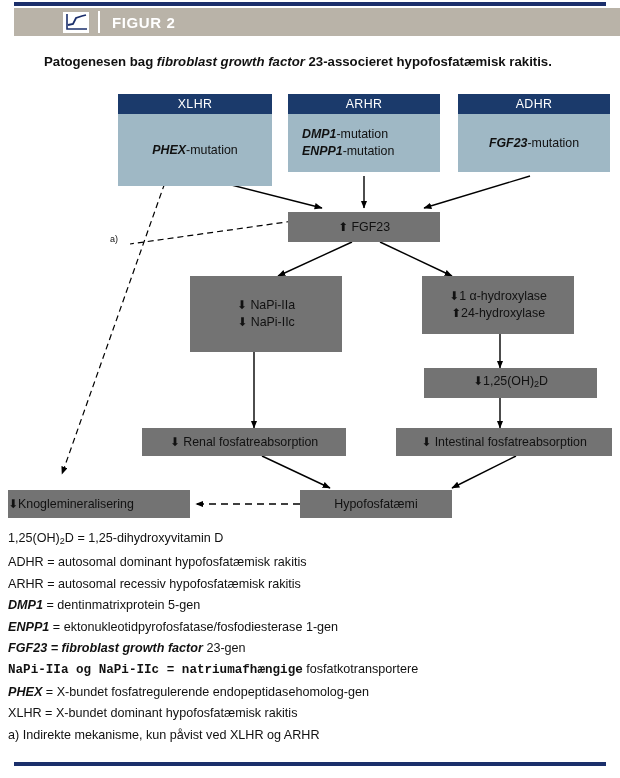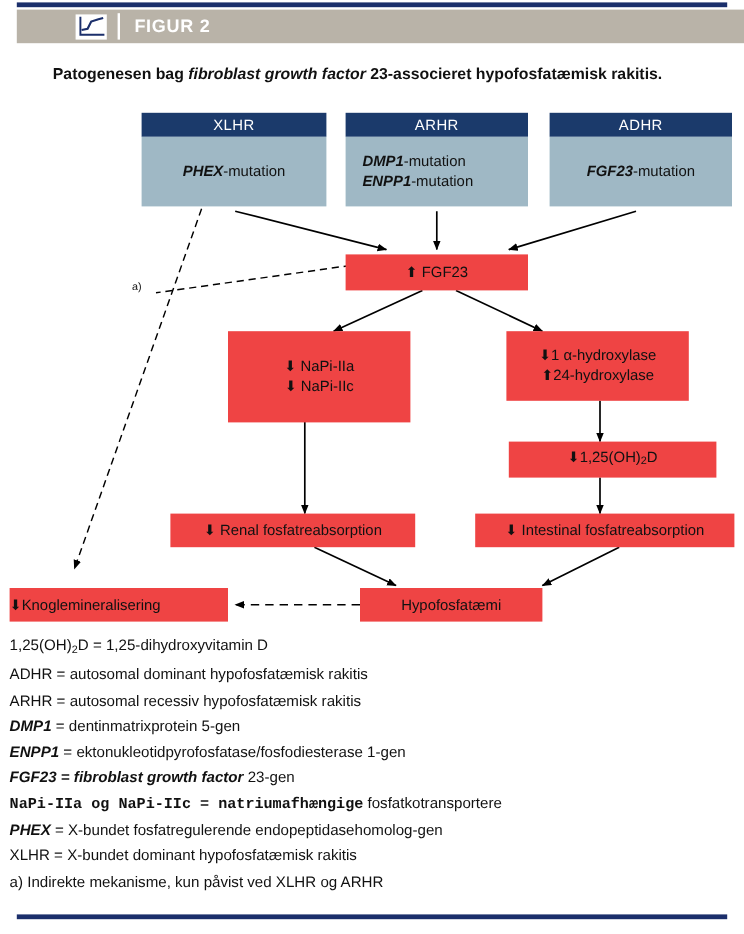--- a/index.html
+++ b/index.html
@@ -44,21 +44,21 @@
   }
   .nd-body{
     background:#9fb8c5;color:#111111;text-align:center;
     font-size:12.4px;display:flex;flex-direction:column;
     align-items:center;justify-content:center;
   }
   .nd-body i{font-style:italic;font-weight:bold;}
   .nd-body .ln{line-height:17px;white-space:nowrap;}
 
   .pbox{
-    position:absolute;background:#ef4444;color:#111111;
+    position:absolute;background:#737373;color:#111111;
     display:flex;flex-direction:column;align-items:center;justify-content:center;
     font-size:12.4px;box-sizing:border-box;
   }
   .pbox .ln{line-height:17px;white-space:nowrap;}
   .pbox sub{font-size:9px;vertical-align:-2px;}
   .arrw{font-family:"DejaVu Sans",sans-serif;font-size:12px;}
 
   .note-a{
     position:absolute;font-size:9px;color:#111111;
   }
@@ -131,21 +131,21 @@
 
       <line x1="262" y1="372" x2="330" y2="404" stroke="#000" stroke-width="1.4" marker-end="url(#ah)"></line>
 
       <line x1="516" y1="372" x2="452" y2="404" stroke="#000" stroke-width="1.4" marker-end="url(#ah)"></line>
 
       <line x1="300" y1="420" x2="196" y2="420" stroke="#000" stroke-width="1.3" stroke-dasharray="7,5" marker-end="url(#ahd)"></line>
     </svg>
 
     <div class="node" style="left:118px;top:10px;width:154px;">
       <div class="nd-head">XLHR</div>
-      <div class="nd-body" style="height:58px;">
+      <div class="nd-body" style="height:72px;">
         <div class="ln"><i>PHEX</i><span>-mutation</span></div>
       </div>
     </div>
 
     <div class="node" style="left:288px;top:10px;width:152px;">
       <div class="nd-head">ARHR</div>
       <div class="nd-body" style="height:58px;align-items:flex-start;padding-left:14px;">
         <div class="ln"><i>DMP1</i><span>-mutation</span></div>
         <div class="ln"><i>ENPP1</i><span>-mutation</span></div>
       </div>

